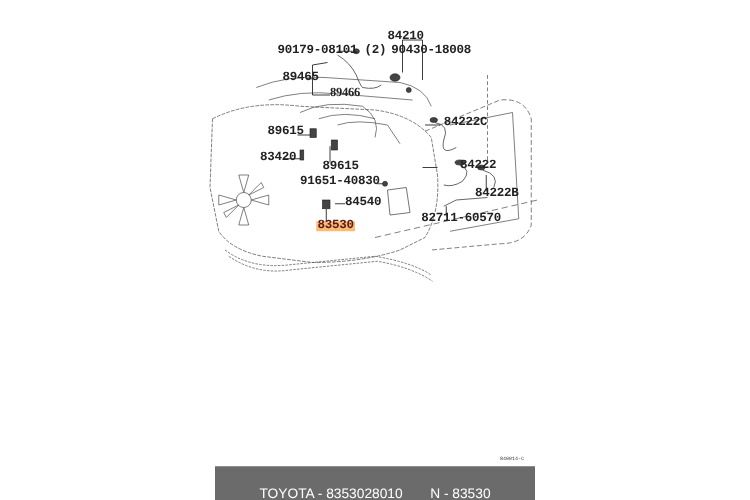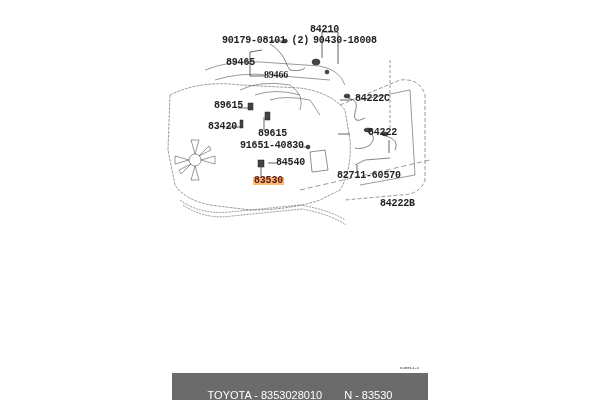--- a/index.html
+++ b/index.html
@@ -83,21 +83,21 @@
     <span class="lbl" style="left:310px;top:26px;">84210</span>
     <span class="lbl" style="left:313px;top:37px;">90430-18008</span>
     <span class="lbl" style="left:226px;top:59px;">89465</span>
     <span class="lbl" style="left:264px;top:71px;font-family:Liberation Serif, serif;">89466</span>
     <span class="lbl" style="left:214px;top:102px;">89615</span>
     <span class="lbl" style="left:355px;top:95px;">84222C</span>
     <span class="lbl" style="left:208px;top:123px;text-align:right;">83420</span>
     <span class="lbl" style="left:258px;top:130px;">89615</span>
     <span class="lbl" style="left:340px;top:129px;margin-left:28px;">84222</span>
     <span class="lbl" style="left:240px;top:142px;">91651-40830</span>
-    <span class="lbl" style="left:380px;top:152px;margin-top:48px;">84222B</span>
+    <span class="lbl" style="left:380px;top:152px;">84222B</span>
     <span class="lbl" style="left:276px;top:159px;">84540</span>
     <span class="lbl" style="left:337px;top:172px;">82711-60570</span>
     <span class="lbl hl" style="left:253px;top:177px;">83530</span>
   </div>
 
   <span class="ref" style="left:400px;top:366px;">840014-C</span>
 </div>
 
 <div class="footer">
   <span>TOYOTA - 8353028010</span>

